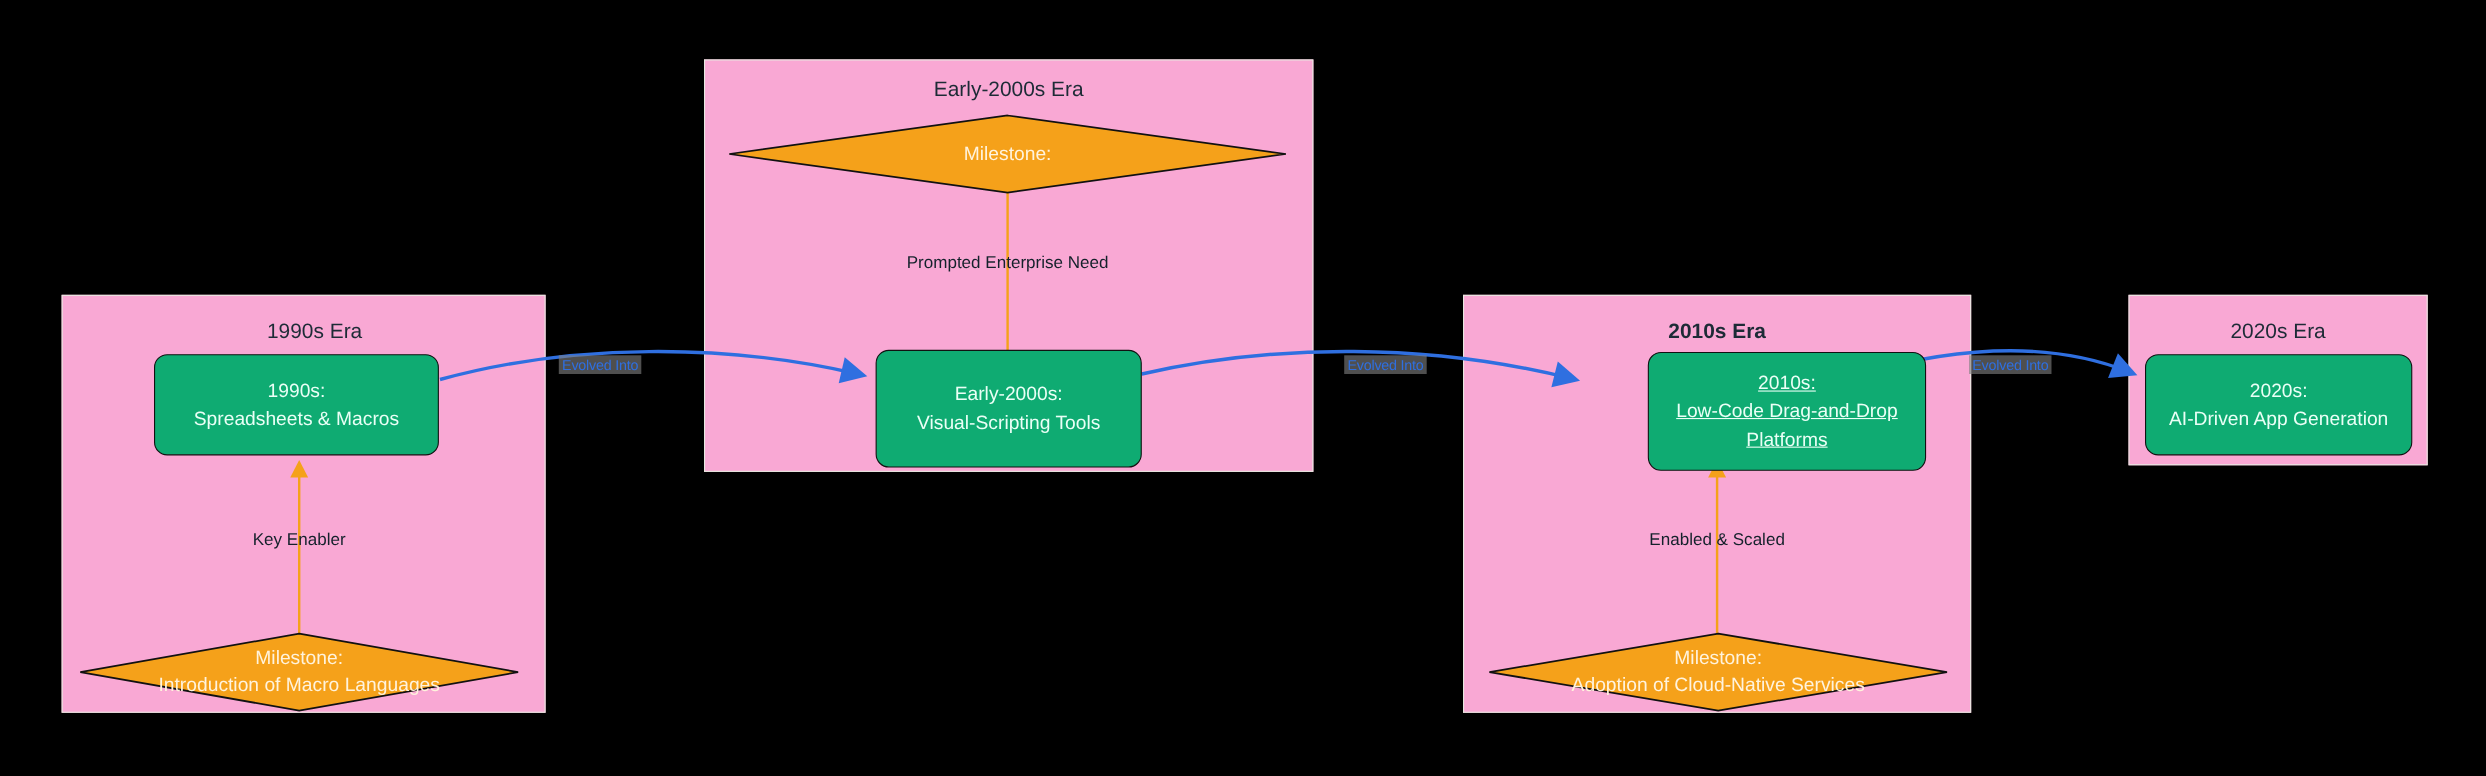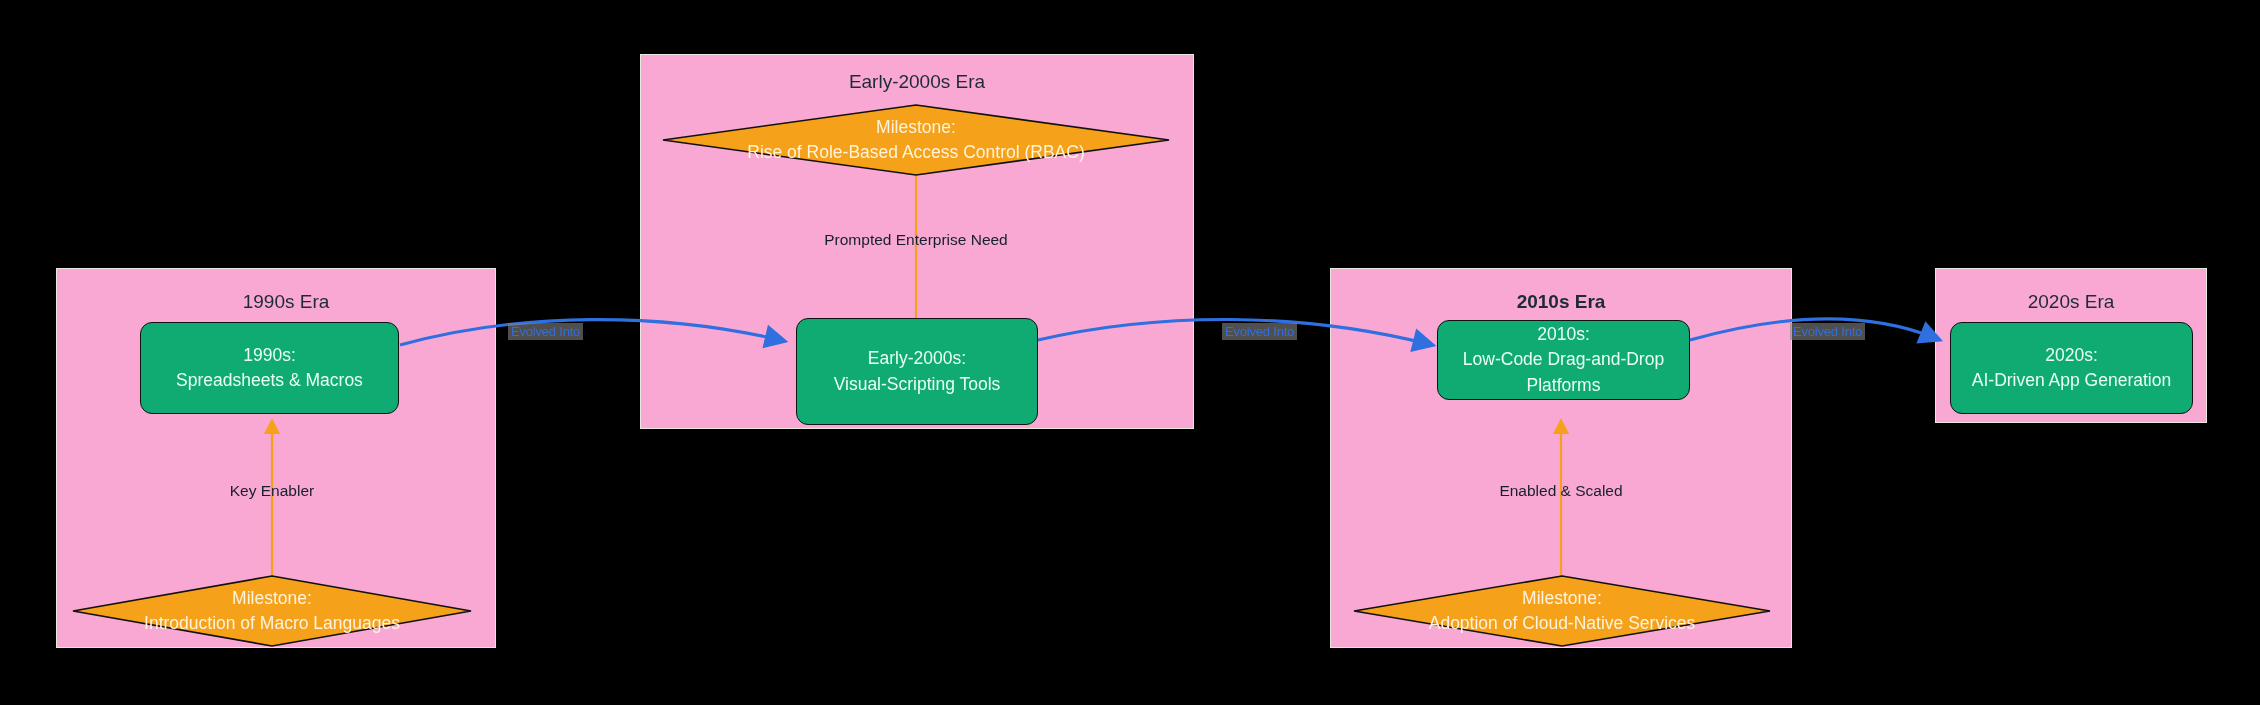--- a/index.html
+++ b/index.html
@@ -157,21 +157,21 @@
     </span>
   </div>
 
   <div class="era-node" style="left:796px; top:318px; width:242px; height:107px;">
     <span>
       <span>Early-2000s:</span><br>
       <span>Visual-Scripting Tools</span>
     </span>
   </div>
 
-  <div class="era-node" style="left:1437px; top:320px; width:253px; height:80px;">
+  <div class="era-node" style="left:1498px; top:320px; width:253px; height:108px;text-decoration:underline;">
     <span>
       <span>2010s:</span><br>
       <span>Low-Code Drag-and-Drop Platforms</span>
     </span>
   </div>
 
   <div class="era-node" style="left:1950px; top:322px; width:243px; height:92px;">
     <span>
       <span>2020s:</span><br>
       <span>AI-Driven App Generation</span>
@@ -187,21 +187,20 @@
       <span>Introduction of Macro Languages</span>
     </div>
   </div>
 
   <div class="diamond-wrap" style="left:662px; top:104px; width:508px; height:72px;">
     <svg width="508" height="72" viewBox="0 0 508 72">
       <polygon points="254,1 507,36 254,71 1,36" fill="#f5a11a" stroke="#111" stroke-width="1.6"></polygon>
     </svg>
     <div class="diamond-label">
       <span>Milestone:</span><br>
-      <span>Rise of Role-Based Access Control (RBAC)</span>
     </div>
   </div>
 
   <div class="diamond-wrap" style="left:1353px; top:575px; width:418px; height:72px;">
     <svg width="418" height="72" viewBox="0 0 418 72">
       <polygon points="209,1 417,36 209,71 1,36" fill="#f5a11a" stroke="#111" stroke-width="1.6"></polygon>
     </svg>
     <div class="diamond-label">
       <span>Milestone:</span><br>
       <span>Adoption of Cloud-Native Services</span>

